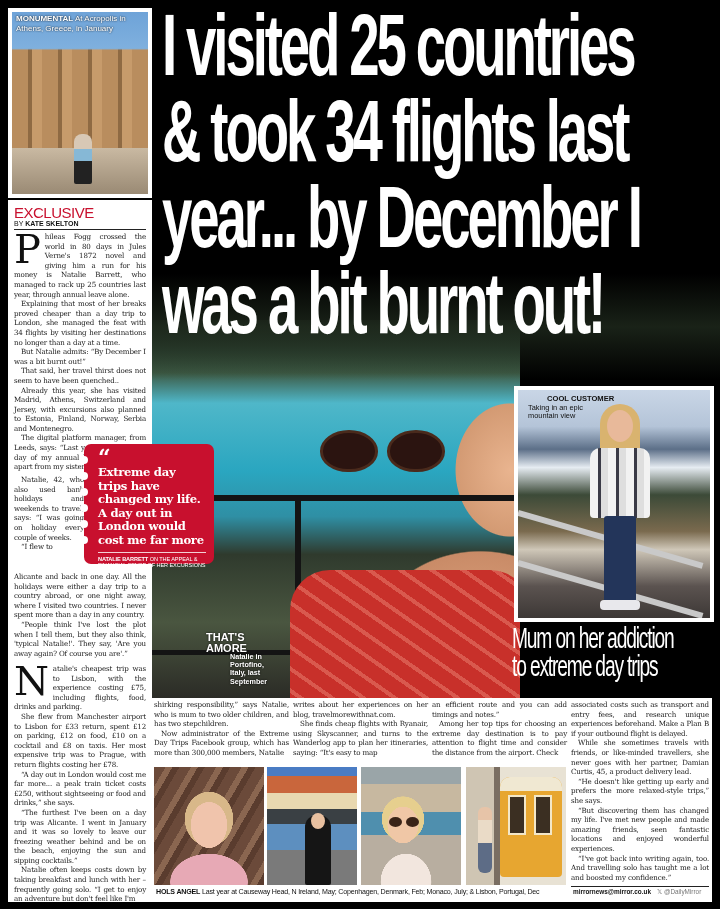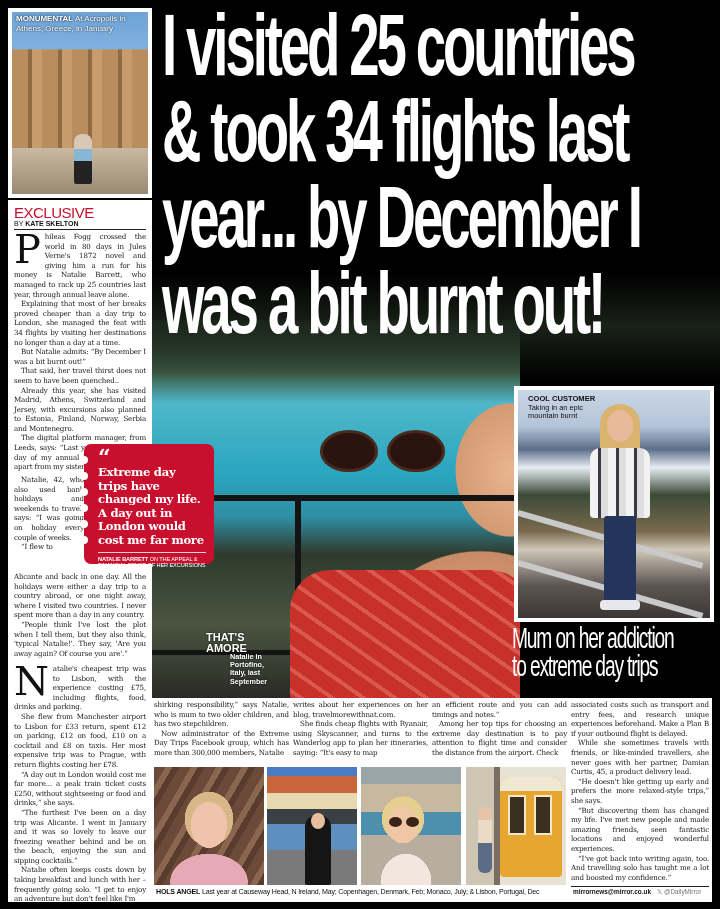--- a/index.html
+++ b/index.html
@@ -131,21 +131,21 @@
       linear-gradient(180deg, #c9d6e6 0%, #b4c4d8 16%, #5c6f88 26%, #e6ecf2 34%, #3c4a38 46%, #7a6a4e 62%, #cfc7b8 70%, #5b5350 86%, #3d3836 100%);
   }
   .cool-photo .rail { position:absolute; left:0; width:100%; height:6px; background:#c9c9c9; transform: rotate(16deg); transform-origin:left; }
   .cool-photo .person { position:absolute; left:72px; top:14px; width:60px; height:210px; }
   .cool-photo .person .hair { position:absolute; left:10px; top:0; width:40px; height:60px; background:#d9b36f; border-radius:20px 20px 10px 10px; }
   .cool-photo .person .face { position:absolute; left:17px; top:6px; width:26px; height:32px; background:#e8b99a; border-radius:50%; }
   .cool-photo .person .coat { position:absolute; left:0; top:44px; width:60px; height:70px; background: repeating-linear-gradient(90deg,#f2f2f2 0 8px,#3a3a46 8px 11px,#dedede 11px 18px); border-radius:10px 10px 4px 4px; }
   .cool-photo .person .legs { position:absolute; left:14px; top:112px; width:32px; height:86px; background:#23355a; border-radius:3px; }
   .cool-photo .person .shoes { position:absolute; left:10px; top:196px; width:40px; height:10px; background:#e8e8ec; border-radius:4px; }
   .cool-caption { position:absolute; left:528px; top:395px; font-family:"Liberation Sans",sans-serif; color:#111; }
-  .cool-caption .t { font-size:7.6px; font-weight:bold; line-height:8.5px; }
+  .cool-caption .t { font-size:7.6px; font-weight:bold; line-height:8.5px;margin-left:19px; }
   .cool-caption .s { font-size:7.4px; line-height:8.3px; }
 
   
   .subhead {
     position:absolute; left:512px; top:624px; width:500px;
     font-family:"Liberation Sans",sans-serif; color:#fff; font-size:30px; line-height:28px;
     letter-spacing:-1.8px; transform: scaleX(0.64); transform-origin:left top; white-space:nowrap;
   }
 
   
@@ -310,21 +310,21 @@
           <div class="face"></div>
           <div class="coat"></div>
           <div class="legs"></div>
           <div class="shoes"></div>
       </div>
     </div>
   </div>
   <div class="cool-caption">
     <div class="t">COOL CUSTOMER</div>
     <div class="s">Taking in an epic</div>
-    <div class="s">mountain burnt</div>
+    <div class="s">mountain view</div>
   </div>
 
   <div class="subhead">
     <div>Mum on her addiction</div>
     <div>to extreme day trips</div>
   </div>
 
   <div class="strip s1"></div>
   <div class="strip s2">
       <div class="p"></div>

